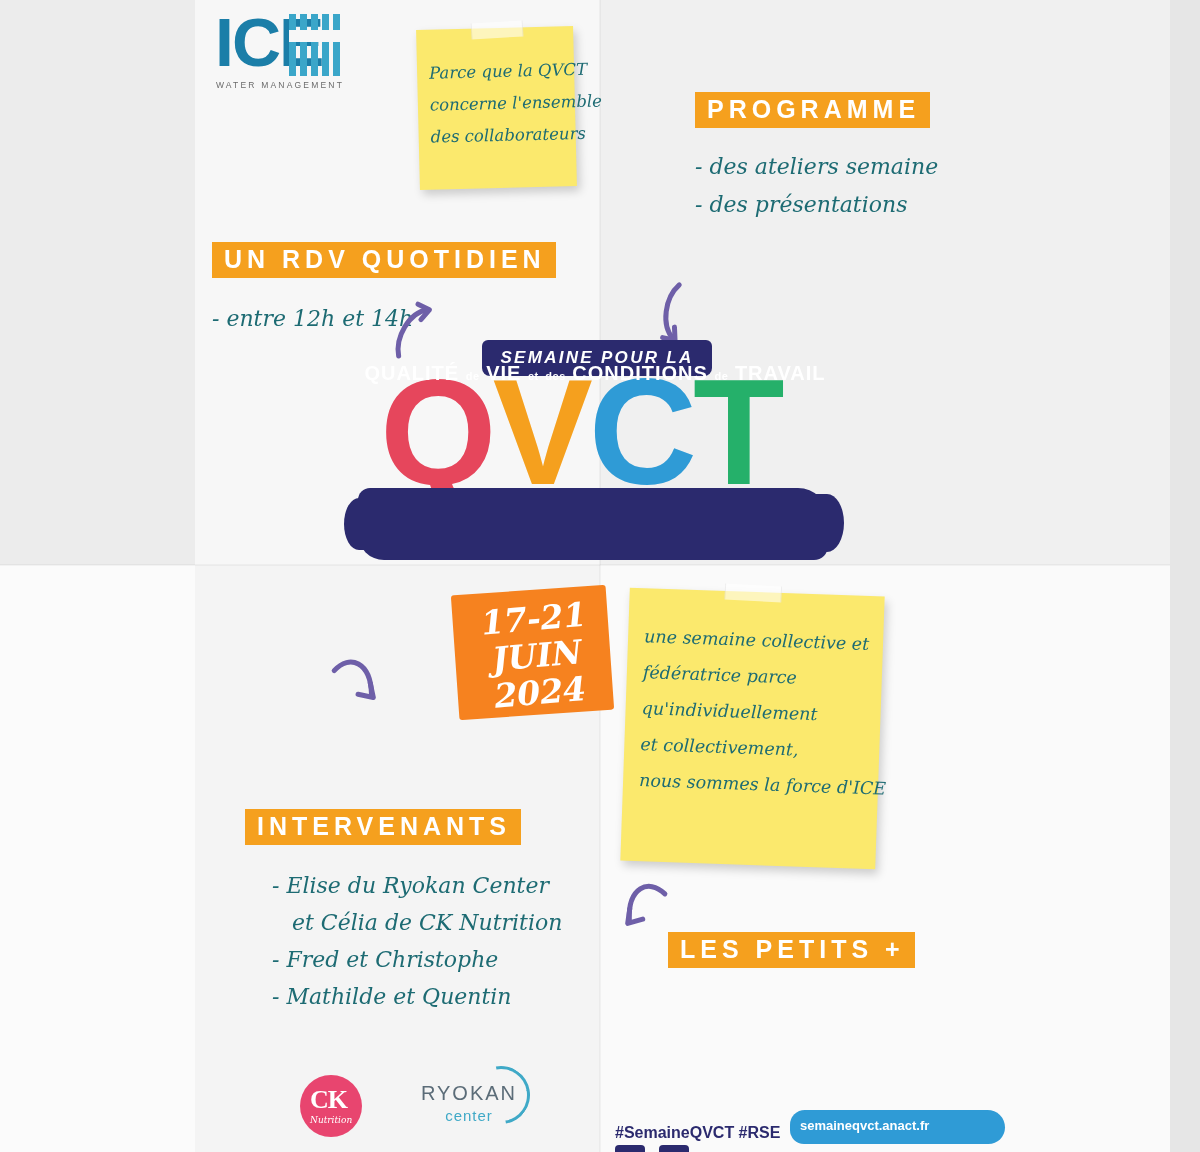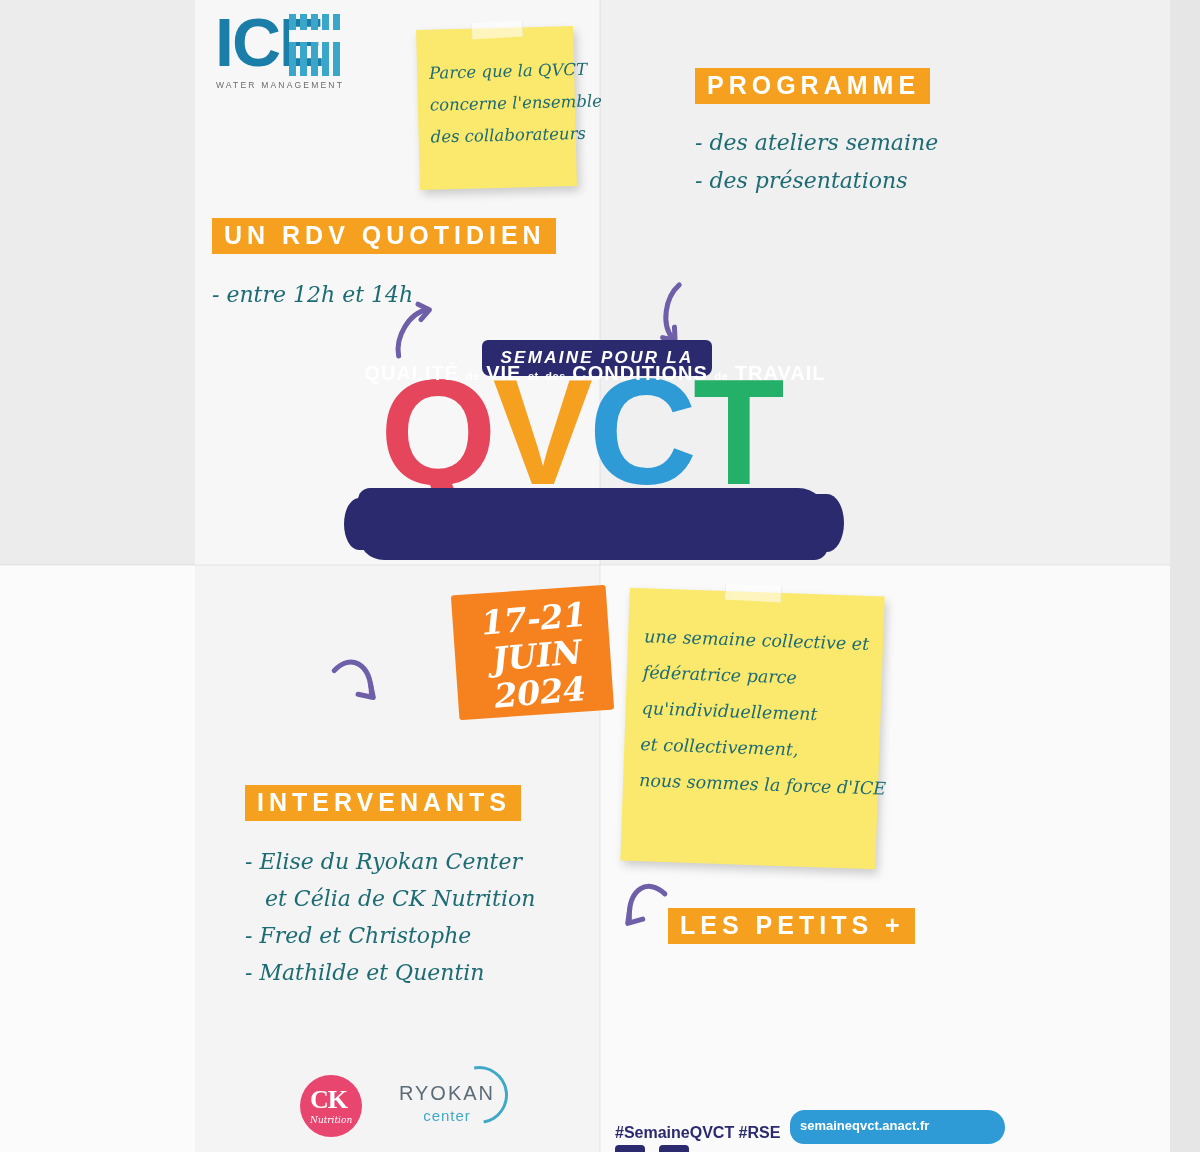--- a/index.html
+++ b/index.html
@@ -28,20 +28,21 @@
   .heading{
     display:inline-block;
     font-family:"Liberation Sans",sans-serif;
     font-weight:bold;
     letter-spacing:5px;
     color:#ffffff;
     background:#f5a01e;
     padding:5px 10px 6px 12px;
     font-size:25px;
     line-height:1;
+    margin-top:24px;
   }
   .bullet-list{list-style:none;margin:0;padding:0;}
   .bullet-list li{
     font-family:"DejaVu Serif",serif;
     font-style:italic;
     color:#1d6b73;
     font-size:22px;
     margin-bottom:13px;
     white-space:nowrap;
   }
@@ -147,41 +148,41 @@
   
   .sec{position:absolute;}
   .sec-rdv{left:212px;top:218px;}
   .sec-prog{left:695px;top:68px;}
   .sec-interv{left:245px;top:785px;}
   .sec-petits{left:668px;top:908px;}
   .sec-rdv .line{margin-top:28px;font-size:22px;}
   .sec-prog ul{margin-top:26px;}
   .sec-interv ul{margin-top:28px;}
   .sec-petits ul{margin-top:26px;}
-  .sec-interv li{margin-bottom:12px;}
+  .sec-interv li{margin-bottom:12px;margin-left:27px;}
   .sub-line{
     font-family:"DejaVu Serif",serif;font-style:italic;color:#1d6b73;
     font-size:22px;padding-left:20px;white-space:nowrap;
   }
 
   
   .ck-logo{position:absolute;left:300px;top:1075px;width:70px;height:62px;}
   .ck-circle{
     position:absolute;left:0;top:0;width:62px;height:62px;border-radius:50%;
     background:#e8456f;
   }
   .ck-letters{
     position:absolute;left:10px;top:10px;color:#fff;font-weight:bold;
     font-family:"Liberation Serif",serif;font-size:26px;letter-spacing:-1px;
   }
   .ck-sub{
     position:absolute;left:10px;top:40px;color:#fff;font-size:9px;
     font-family:"DejaVu Serif",serif;font-style:italic;
   }
-  .ryokan{position:absolute;left:392px;top:1082px;width:110px;height:55px;text-align:center;}
+  .ryokan{position:absolute;left:414px;top:1082px;width:110px;height:55px;text-align:center;}
   .ryokan-name{
     font-family:"Liberation Sans",sans-serif;font-size:20px;letter-spacing:2px;
     color:#5b6c78;
   }
   .ryokan-sub{
     font-family:"Liberation Sans",sans-serif;font-size:15px;letter-spacing:1px;
     color:#3fa9c7;margin-top:2px;
   }
   .ryokan-swoosh{
     position:absolute;left:58px;top:-16px;width:52px;height:52px;

